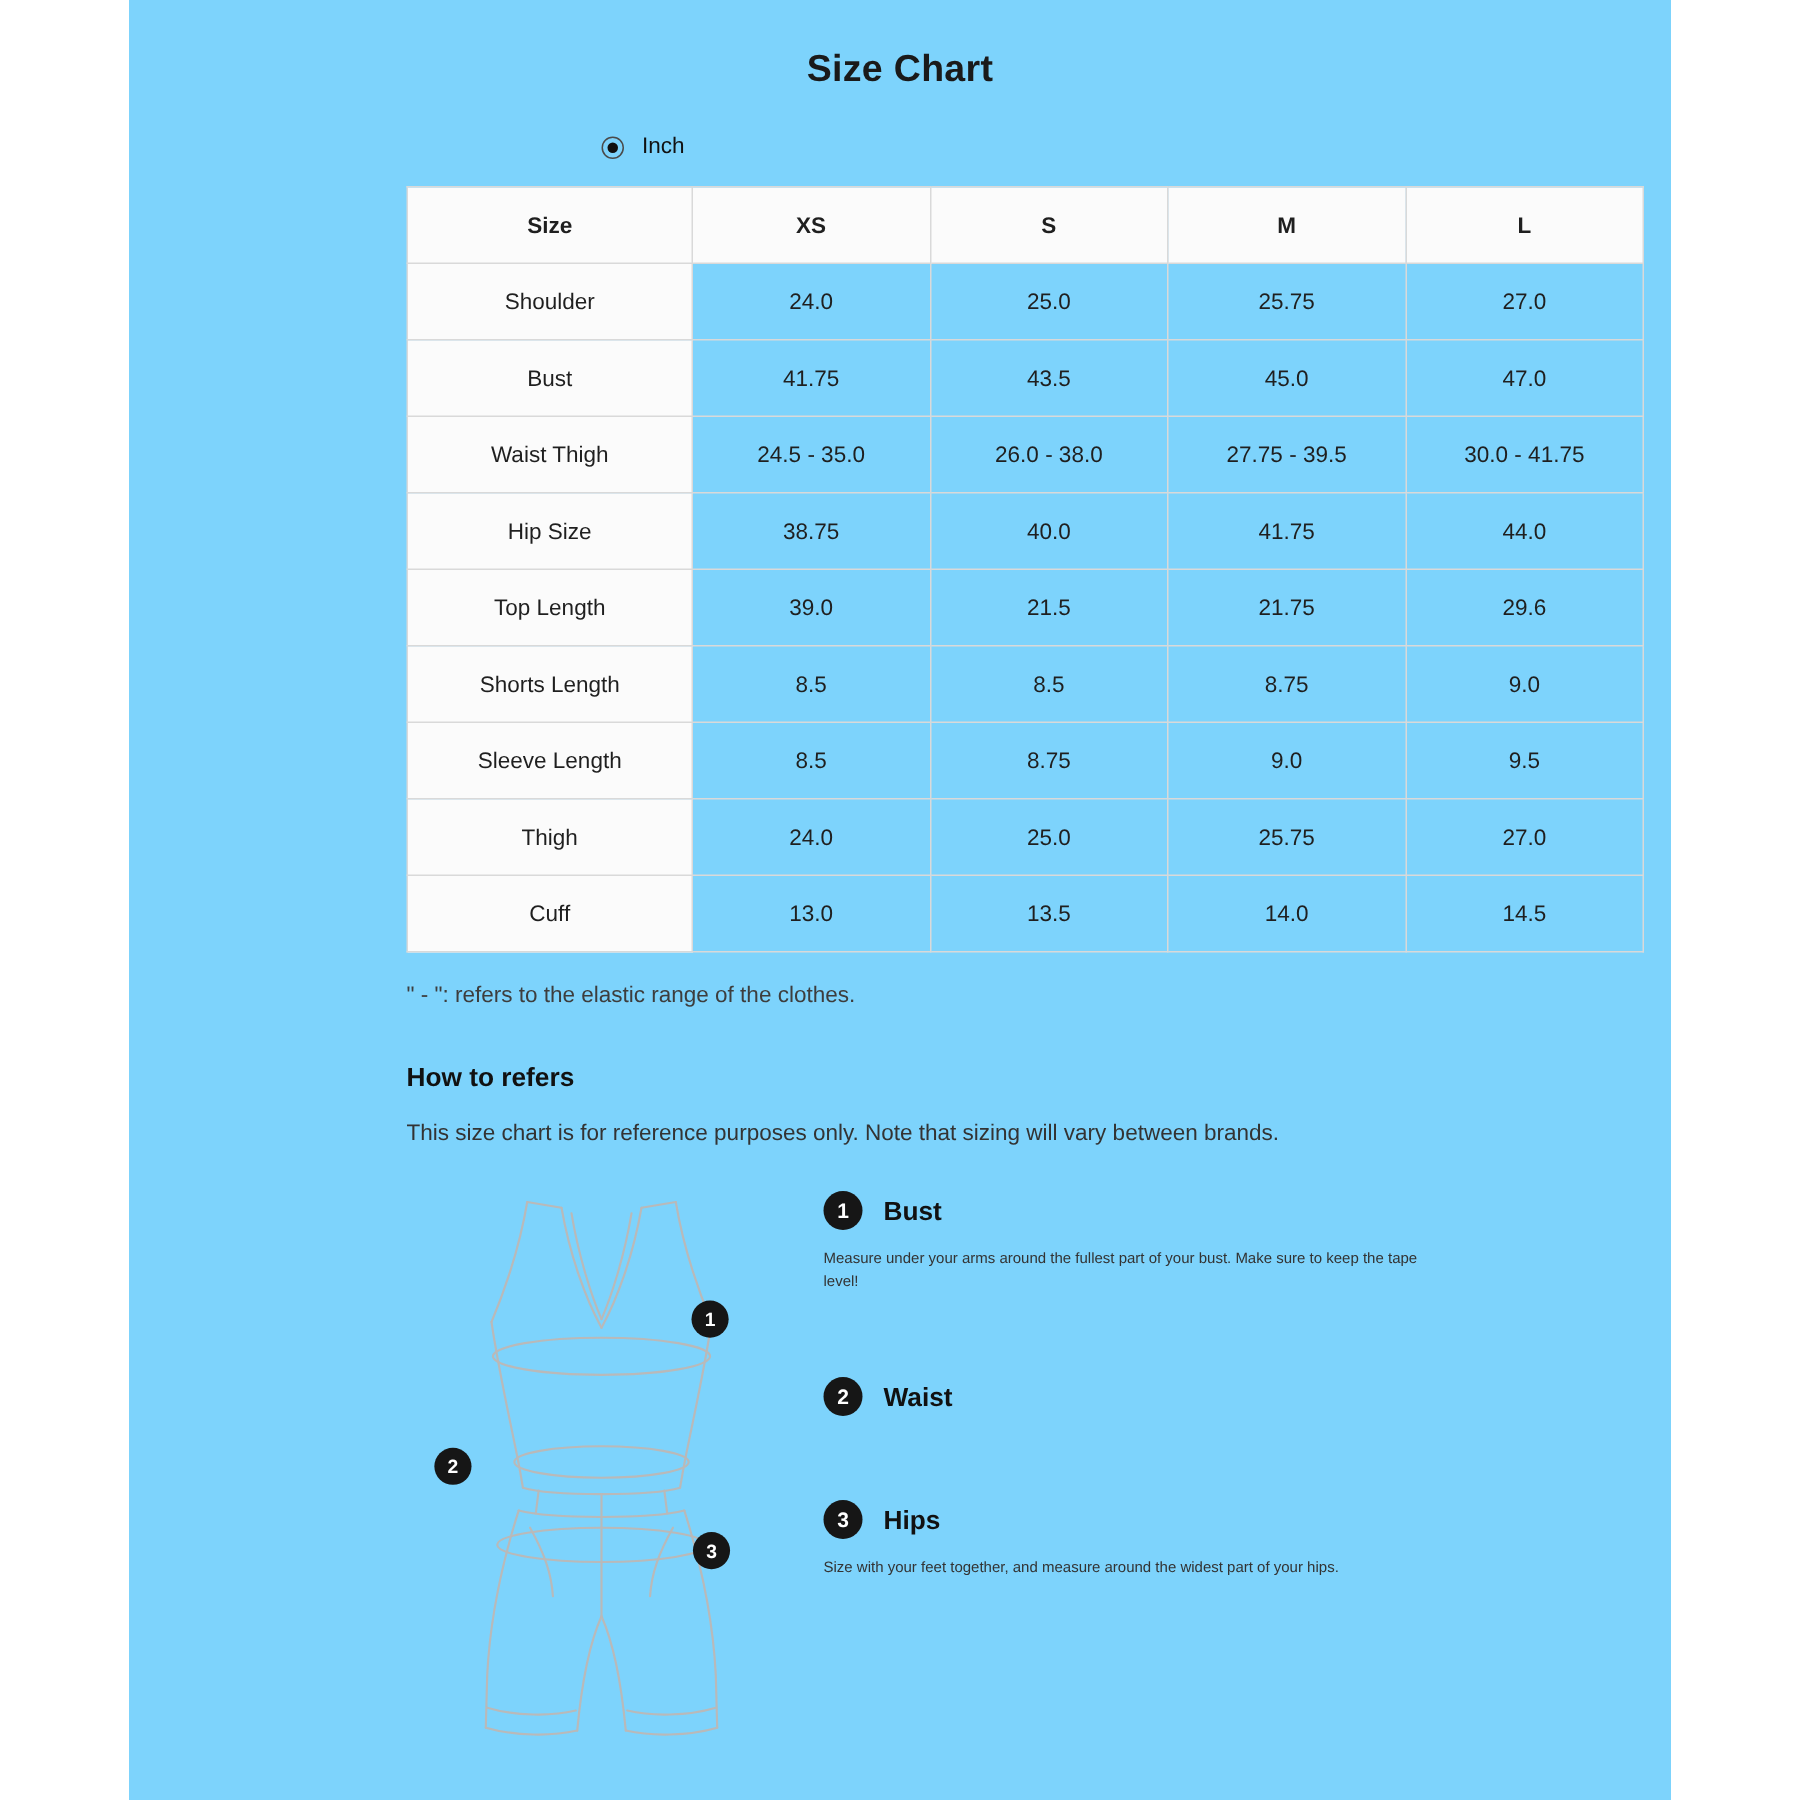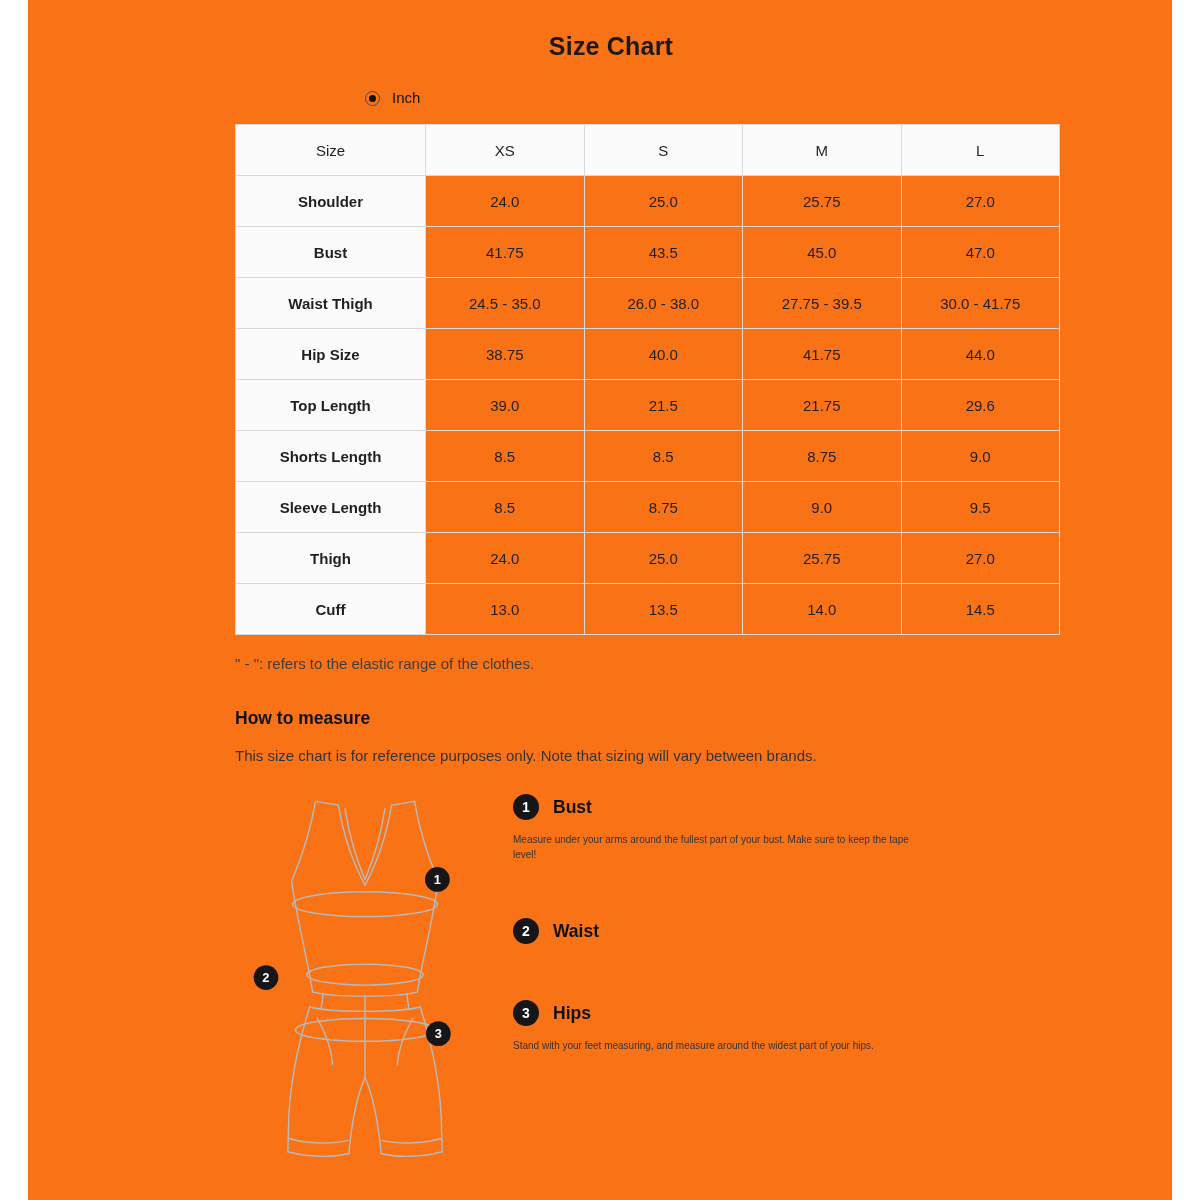--- a/index.html
+++ b/index.html
@@ -1,33 +1,33 @@
 <!DOCTYPE html>
 <html><head>
 <meta charset="utf-8">
 <style>
   * { box-sizing: border-box; margin: 0; padding: 0; }
   html, body { background: #fff; }
   body { font-family: "Liberation Sans", "DejaVu Sans", sans-serif; color: #1a1a1a; }
-  .page { position: relative; width: 1144px; height: 1200px; margin: 0 auto; background: #f97316; overflow: hidden; padding-left: 22px; }
+  .page { position: relative; width: 1028px; height: 1200px; margin: 0 auto; background: #7dd3fc; overflow: hidden; }
 
   .page-title { padding-top: 32px; text-align: center; font-size: 25px; font-weight: 700; letter-spacing: .2px; }
 
   .unit-row { display: flex; align-items: flex-end; margin: 28px 0 18px 315px; }
   .radio-outer { width: 15px; height: 15px; border: 1.5px solid #4a4a4a; border-radius: 50%;
                  display: flex; align-items: center; justify-content: center; flex: 0 0 auto; cursor: pointer; }
   .radio-dot { width: 7px; height: 7px; border-radius: 50%; background: #111; }
   .unit-label { margin-left: 12px; font-size: 15px; color: #111; cursor: pointer; }
 
   .size-table { border-collapse: collapse; margin-left: 185px; width: 825px; table-layout: fixed; }
   .size-table th, .size-table td { border: 1px solid #d9d9d9; height: 51px; text-align: center;
     vertical-align: middle; font-size: 15px; color: #1f1f1f; padding: 0 4px; font-weight: 400; }
-  .size-table th { font-weight: 400; background: #fbfbfb; }
+  .size-table th { font-weight: 700; background: #fbfbfb; }
   .size-table th.label-col { width: 190px; }
-  .size-table td.label-col { font-weight: 700; background: #fbfbfb; }
+  .size-table td.label-col { font-weight: 400; background: #fbfbfb; }
 
   .footnote { margin: 20px 0 0 185px; font-size: 15px; color: #3d3d3d; }
 
   .how-heading { margin: 36px 0 0 185px; font-size: 17.5px; font-weight: 700; color: #111; }
   .how-intro { margin: 18px 12px 0 185px; font-size: 15px; color: #333; }
 
   .measure-wrap { display: flex; align-items: flex-start; margin: 24px 0 0 185px; }
   .figure { width: 278px; flex: 0 0 auto; }
   .sections { padding-top: 6px; }
   .measure-section { margin-bottom: 56px; }
@@ -123,21 +123,21 @@
           <td>13.0</td>
           <td>13.5</td>
           <td>14.0</td>
           <td>14.5</td>
         </tr>
       </tbody>
     </table>
 
   <p class="footnote">" - ": refers to the elastic range of the clothes.</p>
 
-  <h2 class="how-heading">How to measure</h2>
+  <h2 class="how-heading">How to refers</h2>
   <p class="how-intro">This size chart is for reference purposes only. Note that sizing will vary between brands.</p>
 
   <div class="measure-wrap">
 
     <div class="figure">
       <svg width="260" height="400" viewBox="0 0 260 420" preserveAspectRatio="xMidYMin meet">
         <g stroke="#b9b9b9" stroke-width="1.5" fill="none" stroke-linecap="round">
 
           <path d="M78,14 L102,18"></path>
           <path d="M158,18 L182,14"></path>
@@ -206,18 +206,18 @@
           <div class="m-head">
             <span class="badge">2</span>
             <span class="m-title">Waist</span>
           </div>
         </div>
         <div class="measure-section">
           <div class="m-head">
             <span class="badge">3</span>
             <span class="m-title">Hips</span>
           </div>
-          <p class="m-desc">Stand with your feet measuring, and measure around the widest part of your hips.</p>
+          <p class="m-desc">Size with your feet together, and measure around the widest part of your hips.</p>
         </div>
       </div>
   </div>
 
 </div>
 
 </body></html>

